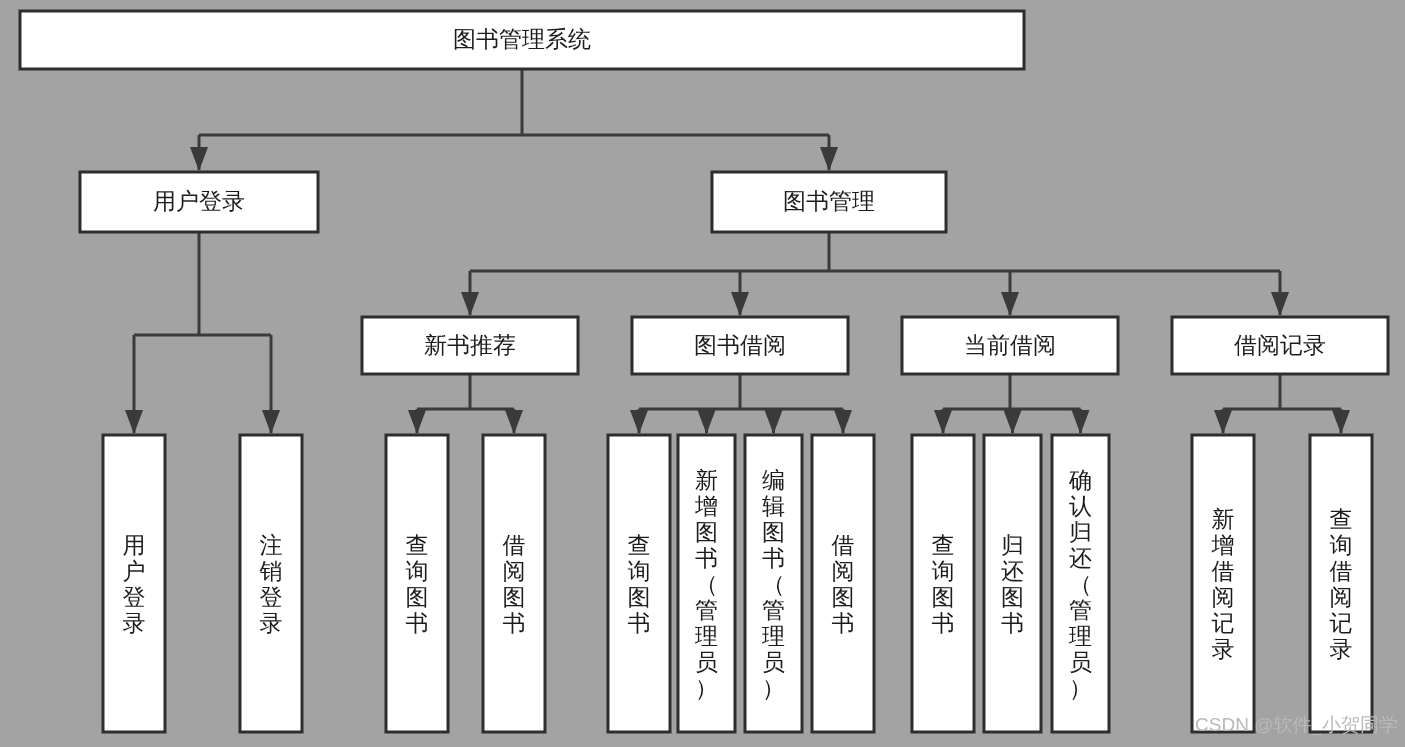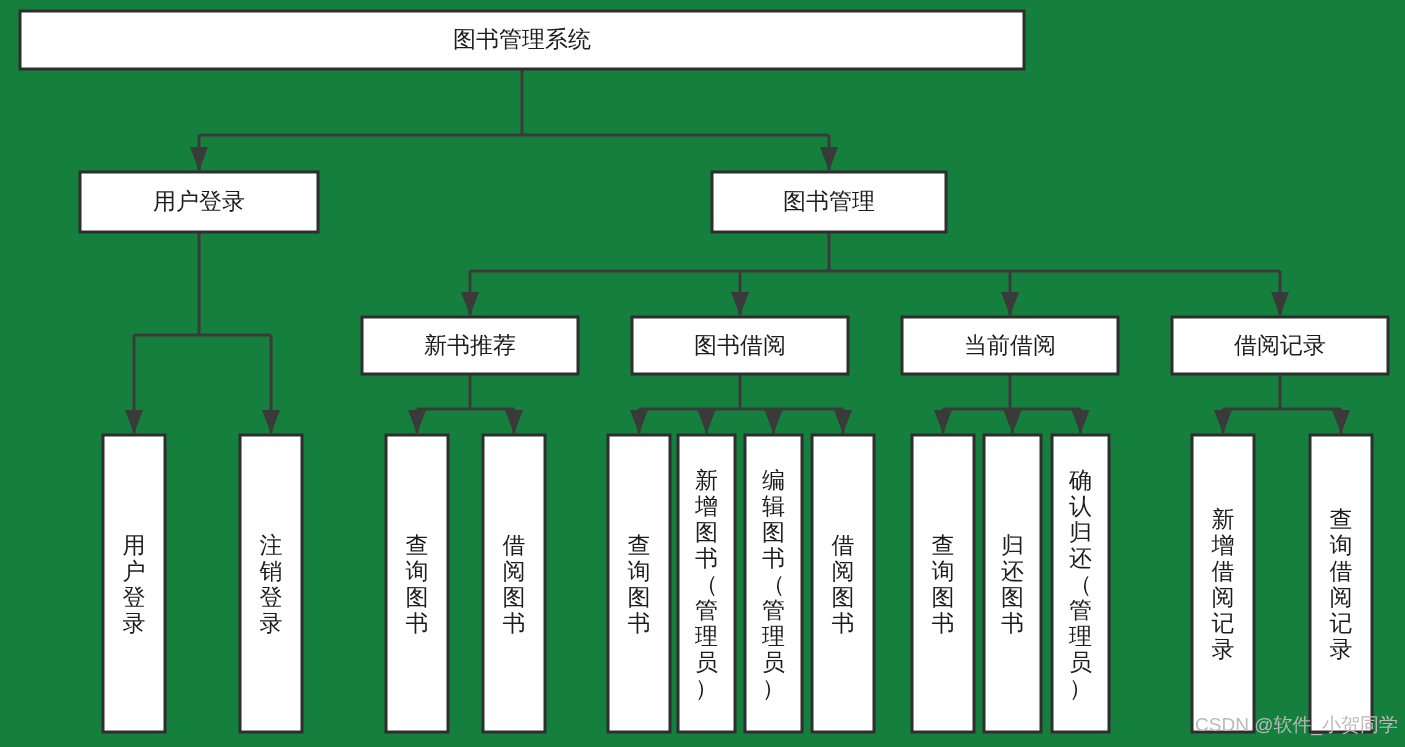--- a/index.html
+++ b/index.html
@@ -8,21 +8,21 @@
     padding: 0;
     background: #ffffff;
   }
   body {
     font-family: "Liberation Sans", "DejaVu Sans", sans-serif;
   }
   #diagram-root {
     position: relative;
     width: 1405px;
     height: 747px;
-    background: #15803d;
+    background: #a3a3a3;
     overflow: hidden;
     text-align: center;
   }
   svg.flowchart {
     position: absolute;
     left: 0;
     top: 0;
     width: 1405px;
     height: 747px;
     display: block;

